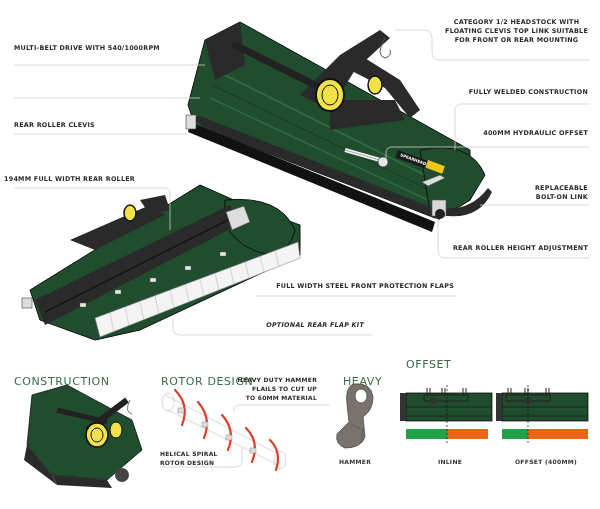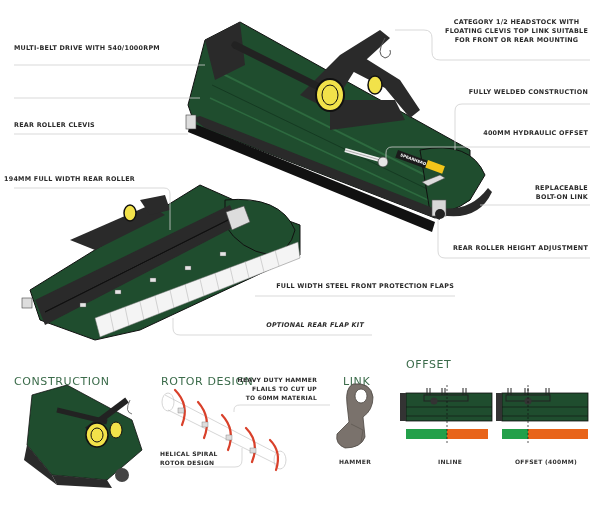--- a/index.html
+++ b/index.html
@@ -175,21 +175,21 @@
 </div>
 <div class="label right" style="right:146px;top:282px;">
   <div>FULL WIDTH STEEL FRONT PROTECTION FLAPS</div>
 </div>
 <div class="label right" style="right:236px;top:321px;font-style:italic;">
   <div>OPTIONAL REAR FLAP KIT</div>
 </div>
 
 <div class="section-title" style="left:14px;top:363px;">CONSTRUCTION</div>
 <div class="section-title" style="left:161px;top:363px;">ROTOR DESIGN</div>
-<div class="section-title" style="left:343px;top:363px;">LINK</div>
+<div class="section-title" style="left:343px;top:363px;">HEAVY</div>
 <div class="section-title" style="left:406px;top:346px;">OFFSET</div>
 
 <svg width="140" height="110" style="left:12px;top:380px;">
   <polygon points="20,15 55,5 120,40 130,70 95,100 40,95 15,65" fill="#1f4d2e" stroke="#111" stroke-width="0.8"></polygon>
   <polygon points="15,65 40,95 45,105 12,80" fill="#2a2a2a"></polygon>
   <polygon points="40,95 95,100 100,108 45,105" fill="#2a2a2a"></polygon>
   <line x1="45" y1="30" x2="95" y2="42" stroke="#222" stroke-width="5"></line>
   <line x1="75" y1="50" x2="115" y2="20" stroke="#222" stroke-width="6"></line>
   <ellipse cx="85" cy="55" rx="11" ry="12" fill="#f2e24a" stroke="#111" stroke-width="1.5"></ellipse>
   <ellipse cx="85" cy="55" rx="6" ry="7" fill="none" stroke="#111" stroke-width="1"></ellipse>

